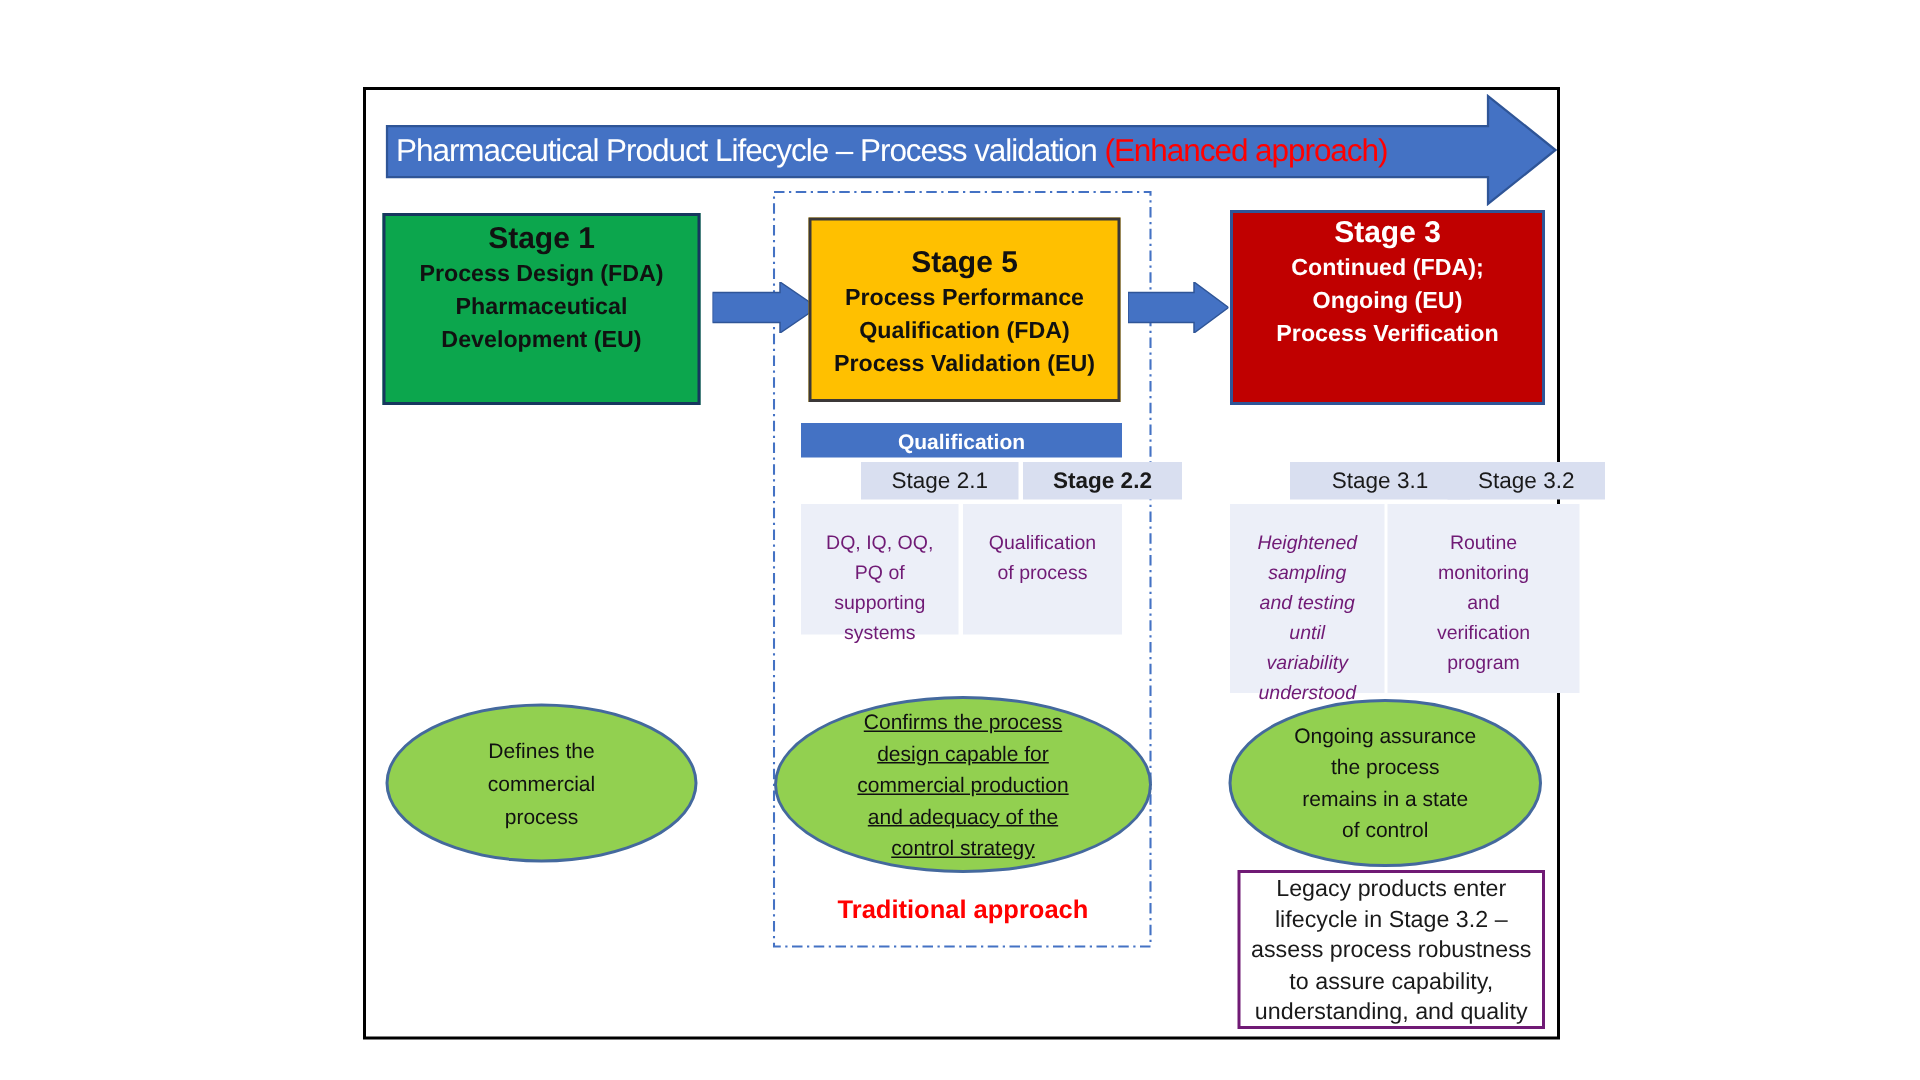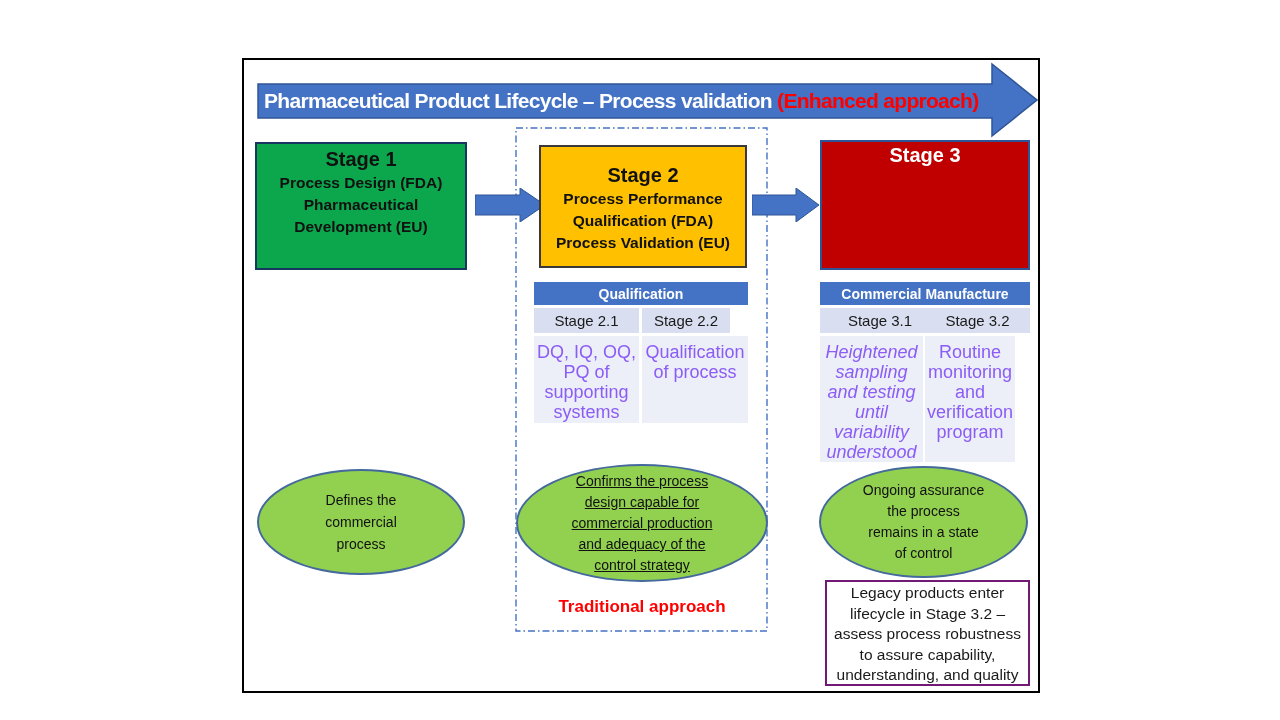--- a/index.html
+++ b/index.html
@@ -9,21 +9,21 @@
   .frame {
     position: absolute; left: 242px; top: 58px; width: 798px; height: 635px;
     border: 2px solid #000; background: #fff;
   }
   .abs { position: absolute; }
 
   
   .banner-svg { left: 12px; top: 2px; width: 786px; height: 78px; }
   .banner-title {
     left: 20px; top: 23px; width: 762px; height: 36px; line-height: 36px;
-    color: #ffffff; font-size: 21px; letter-spacing: -0.7px; white-space: nowrap; font-weight: bold;
+    color: #ffffff; font-size: 21px; letter-spacing: -0.7px; white-space: nowrap;
   }
   .banner-title .accent { color: #ff0000; }
 
   
   .stage-box { text-align: center; display: flex; flex-direction: column; align-items: center; }
   .stage-box .stage-title { font-weight: bold; font-size: 20px; line-height: 26px; }
   .stage-box .stage-lines { font-weight: bold; font-size: 15.5px; line-height: 22px; }
   .stage1 { left: 11px; top: 82px; width: 212px; height: 128px; background: #0CA64D; border: 2px solid #17375E; padding-top: 2px; }
   .stage2 { left: 295px; top: 85px; width: 208px; height: 123px; background: #FFC000; border: 2px solid #3B3838; padding-top: 15px; }
   .stage3 { left: 576px; top: 80px; width: 210px; height: 130px; background: #C00000; border: 2px solid #2F5597; color: #fff; }
@@ -34,37 +34,37 @@
 
   .dashed-outline-svg { left: 271px; top: 67px; width: 253px; height: 505px; }
 
   
   .tbl-header {
     background: #4472C4; color: #fff; font-weight: bold; font-size: 14px;
     display: flex; align-items: center; justify-content: center; height: 23px;
   }
   .tbl-sub {
     background: #D9DFF0; color: #1a1a1a; font-size: 15px; height: 25px;
-    display: flex; align-items: center; justify-content: center;
+    display: flex; align-items: center; justify-content: center; margin-left: 40px;
   }
   .tbl-cell {
-    background: #ECEFF8; color: #8b5cf6; font-size: 18px; line-height: 20px;
-    text-align: center; padding-top: 6px;
+    background: #ECEFF8; color: #701a75; font-size: 13px; line-height: 20px;
+    text-align: center; padding-top: 16px;
   }
   .q-header { left: 290px; top: 222px; width: 214px; }
   .q-sub1 { left: 290px; top: 248px; width: 105px; }
-  .q-sub2 { left: 398px; top: 248px; width: 88px; }
+  .q-sub2 { left: 398px; top: 248px; width: 106px; font-weight: bold; }
   .q-cell1 { left: 290px; top: 276px; width: 105px; height: 87px; }
   .q-cell2 { left: 398px; top: 276px; width: 106px; height: 87px; }
 
   .c-header { left: 576px; top: 222px; width: 210px; }
   .c-sub1 { left: 576px; top: 248px; width: 120px; }
   .c-sub2 { left: 681px; top: 248px; width: 105px; }
   .c-cell1 { left: 576px; top: 276px; width: 103px; height: 126px; font-style: italic; }
-  .c-cell2 { left: 681px; top: 276px; width: 90px; height: 126px; }
+  .c-cell2 { left: 681px; top: 276px; width: 128px; height: 126px; }
 
   
   .ellipse {
     background: #92D050; border: 2px solid #44699D; border-radius: 50%;
     display: flex; align-items: center; justify-content: center; text-align: center;
     font-size: 14px; line-height: 21px; color: #111;
   }
   .ellipse1 { left: 13px; top: 409px; width: 208px; height: 106px; line-height: 22px; }
   .ellipse2 { left: 272px; top: 404px; width: 252px; height: 118px; text-decoration: underline; }
   .ellipse3 { left: 575px; top: 406px; width: 209px; height: 112px; }
@@ -97,39 +97,39 @@
   <div class="abs stage-box stage1">
     <div class="stage-title">Stage 1</div>
     <div class="stage-lines">Process Design (FDA)<br>Pharmaceutical<br>Development (EU)</div>
   </div>
 
   <svg class="abs arrow-svg arrow1" viewBox="0 0 70 34">
     <polygon points="0,7 45,7 45,0 70,17 45,34 45,27 0,27" fill="#4472C4" stroke="#2F5597" stroke-width="1"></polygon>
   </svg>
 
   <div class="abs stage-box stage2">
-    <div class="stage-title">Stage 2</div>
+    <div class="stage-title">Stage 5</div>
     <div class="stage-lines">Process Performance<br>Qualification (FDA)<br>Process Validation (EU)</div>
   </div>
 
   <svg class="abs arrow-svg arrow2" viewBox="0 0 67 34">
     <polygon points="0,7 44,7 44,0 67,17 44,34 44,27 0,27" fill="#4472C4" stroke="#2F5597" stroke-width="1"></polygon>
   </svg>
 
   <div class="abs stage-box stage3">
     <div class="stage-title">Stage 3</div>
+    <div class="stage-lines">Continued (FDA);<br>Ongoing (EU)<br>Process Verification</div>
   </div>
 
   <div class="abs tbl-header q-header">Qualification</div>
   <div class="abs tbl-sub q-sub1">Stage 2.1</div>
   <div class="abs tbl-sub q-sub2">Stage 2.2</div>
   <div class="abs tbl-cell q-cell1">DQ, IQ, OQ,<br>PQ of<br>supporting<br>systems</div>
   <div class="abs tbl-cell q-cell2">Qualification<br>of process</div>
 
-  <div class="abs tbl-header c-header">Commercial Manufacture</div>
   <div class="abs tbl-sub c-sub1">Stage 3.1</div>
   <div class="abs tbl-sub c-sub2">Stage 3.2</div>
   <div class="abs tbl-cell c-cell1">Heightened<br>sampling<br>and testing<br>until<br>variability<br>understood</div>
   <div class="abs tbl-cell c-cell2">Routine<br>monitoring<br>and<br>verification<br>program</div>
 
   <div class="abs ellipse ellipse1">Defines the<br>commercial<br>process</div>
   <div class="abs ellipse ellipse2">Confirms the process<br>design capable for<br>commercial production<br>and adequacy of the<br>control strategy</div>
   <div class="abs ellipse ellipse3">Ongoing assurance<br>the process<br>remains in a state<br>of control</div>
 
   <div class="abs traditional-label">Traditional approach</div>

